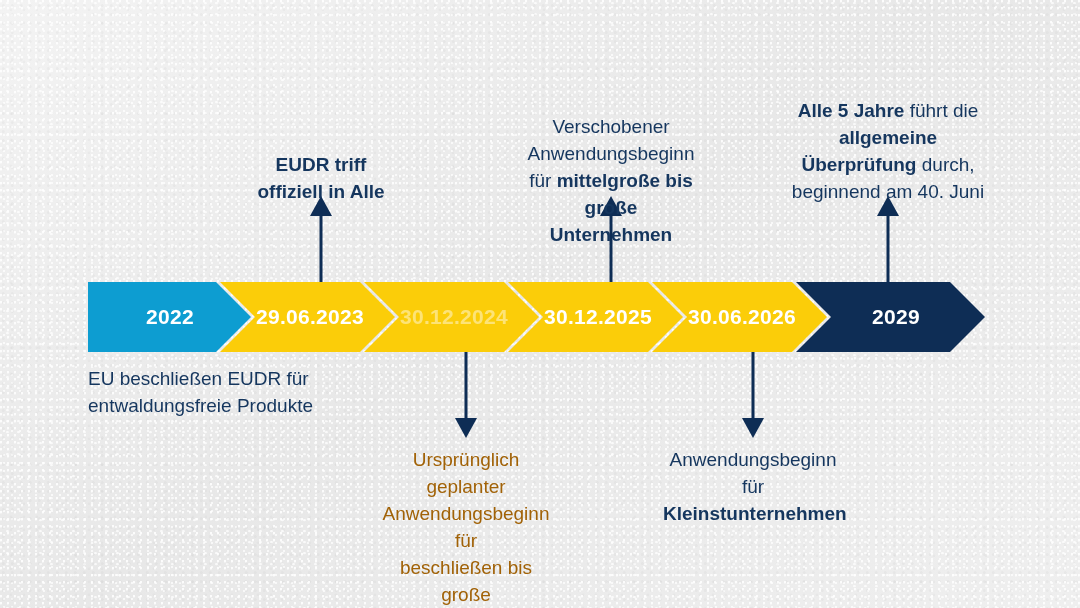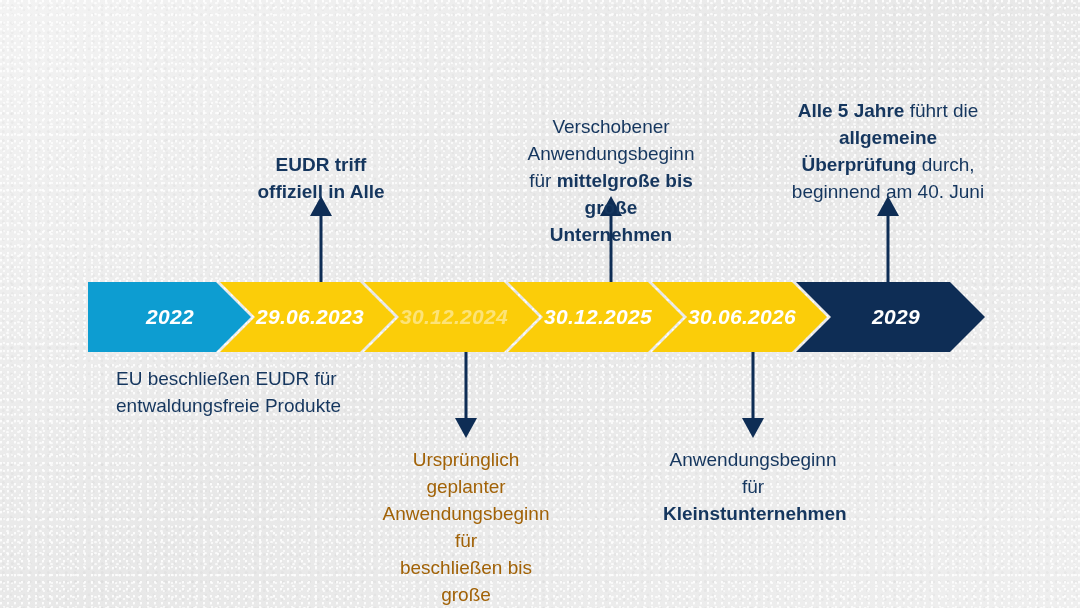--- a/index.html
+++ b/index.html
@@ -37,21 +37,20 @@
     inset: 0;
   }
 
   
   #timeline-bar {
     position: absolute;
     left: 88px;
     top: 282px;
     width: 900px;
     height: 70px;
-    font-style: italic;
   }
   #timeline-bar svg { display: block; }
 
   .seg-label {
     font-size: 21px;
     font-weight: bold;
     letter-spacing: 0.3px;
   }
 
   
@@ -60,21 +59,21 @@
 
   
   .callout {
     position: absolute;
     color: #15365e;
     font-size: 19px;
     line-height: 1.42;
     text-align: center;
   }
   .callout b { font-weight: bold; }
-  .callout.left { text-align: left; margin-left: 28px; }
+  .callout.left { text-align: left; }
   .callout.muted { color: #a16207; }
 </style>
 </head>
 <body>
 
 <div id="paper-texture"></div>
 
 <div id="stage">
 
   <div id="timeline-bar">

